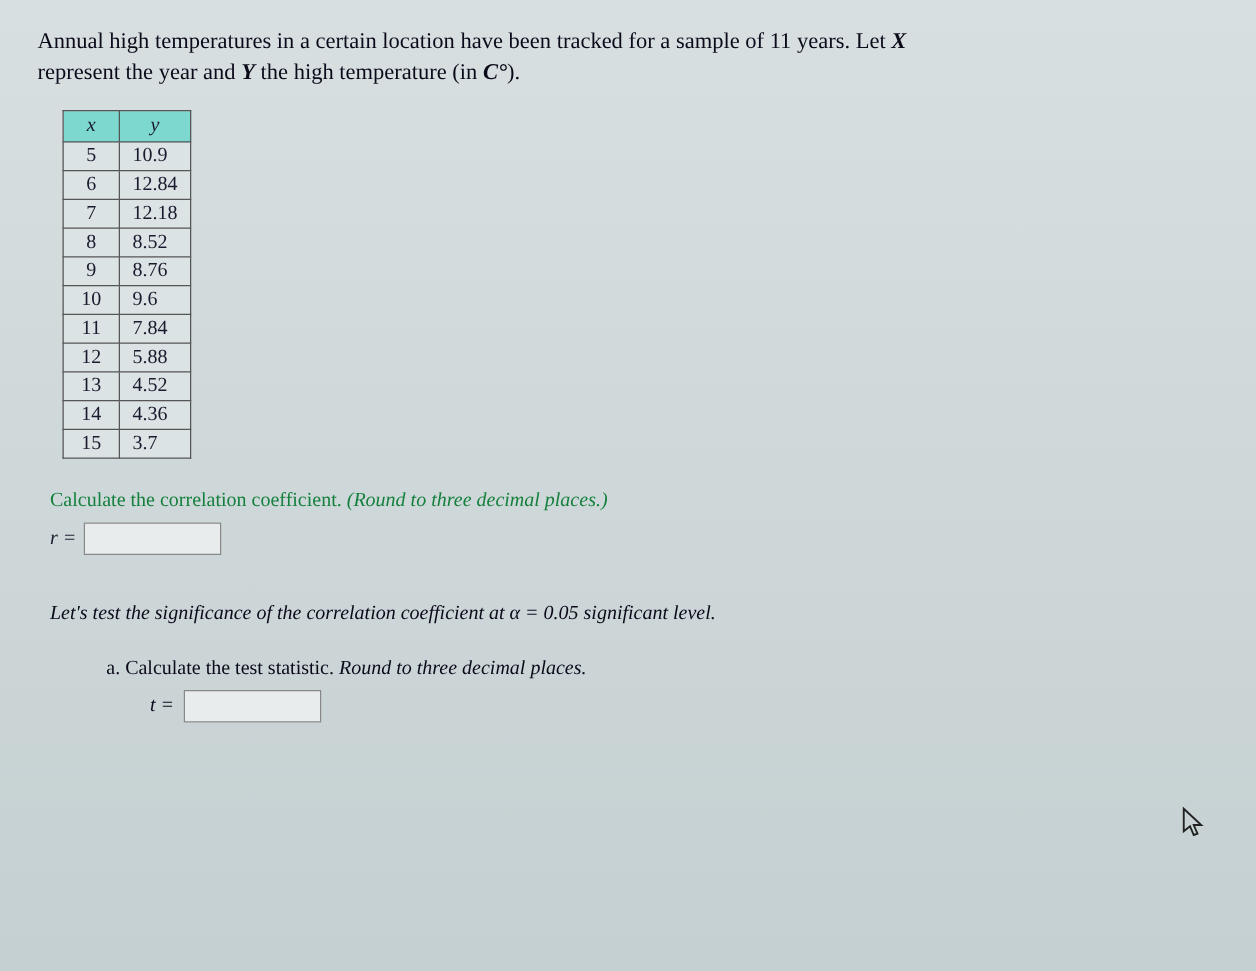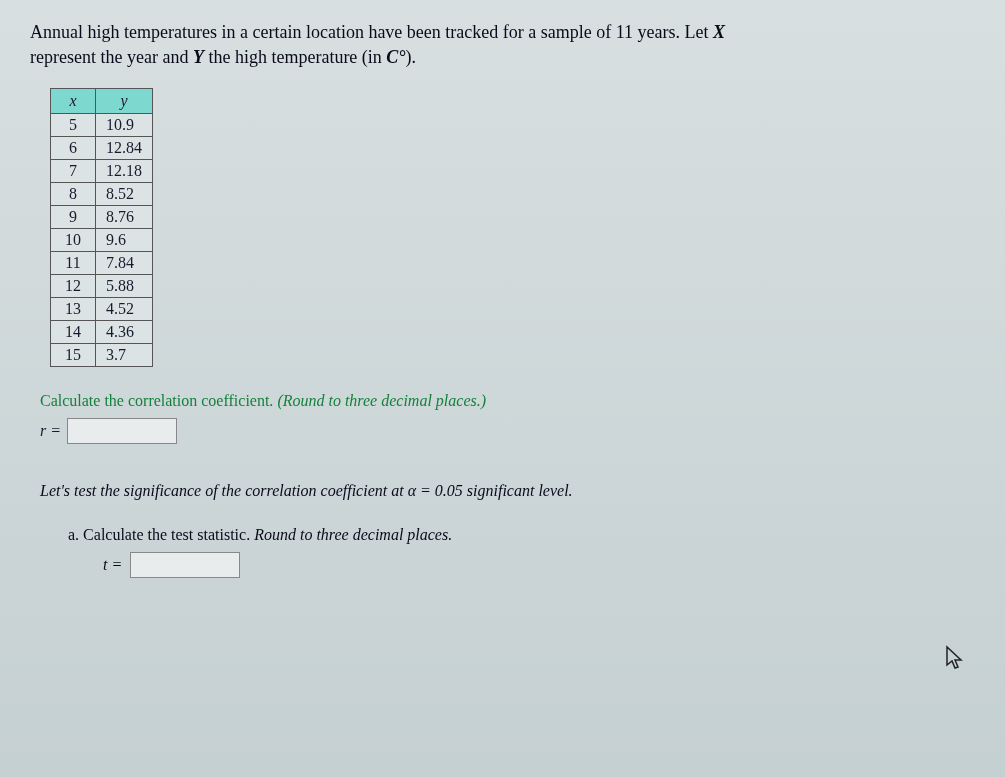--- a/index.html
+++ b/index.html
@@ -89,21 +89,21 @@
       color: #0a0a1a;
     }
     .hypothesis-section .italic {
       font-style: italic;
     }
     .sub {
       font-size: 12px;
       vertical-align: sub;
     }
     .sub-question {
-      margin-left: 38px;
+      margin-left: 55px;
       margin-top: 18px;
       font-size: 16px;
       color: #0a0a1a;
     }
     .sub-question .label-row {
       margin-bottom: 8px;
     }
     .sub-equation {
       display: flex;
       align-items: center;

